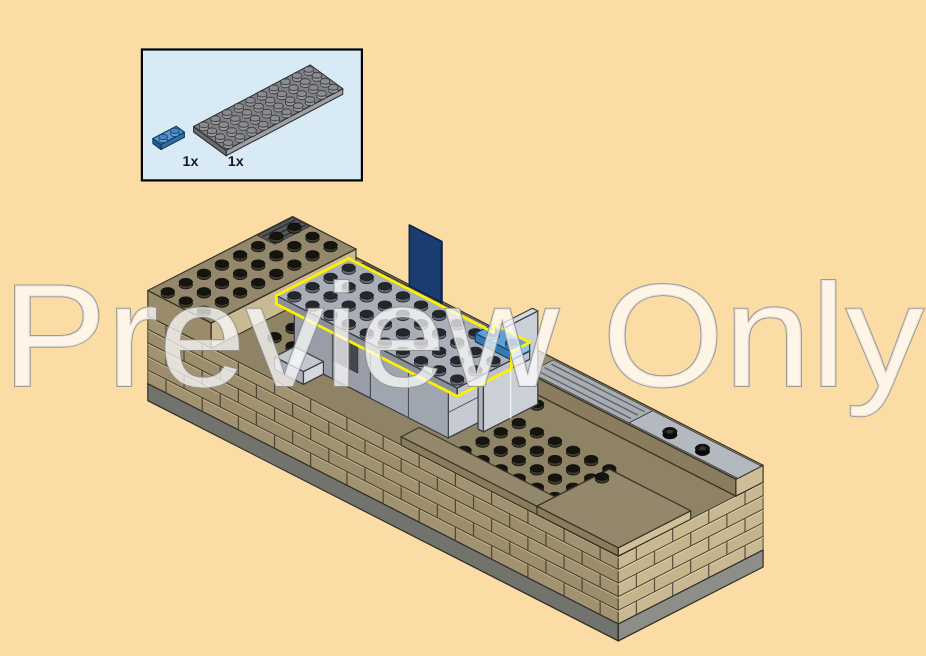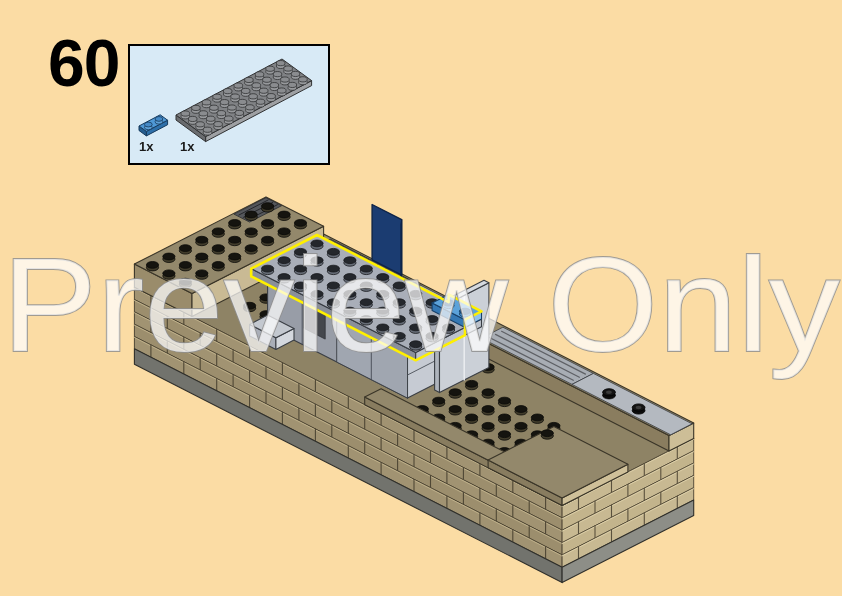--- a/index.html
+++ b/index.html
@@ -3,34 +3,33 @@
 <meta charset="utf-8">
 <style>
   html,body{margin:0;padding:0;}
   body{width:842px;height:596px;overflow:hidden;font-family:"Liberation Sans",sans-serif;}
   .page{position:relative;width:842px;height:596px;}
   .step-number{position:absolute;left:48px;top:30px;font-size:66px;font-weight:bold;
     color:#000;letter-spacing:-1px;line-height:1;}
   .parts-callout{position:absolute;left:128px;top:44px;width:198px;height:117px;
     border:2px solid #000;}
   .parts-callout svg{position:absolute;left:0;top:0;}
-  .part-count{position:absolute;font-size:13px;font-weight:600;color:#1a1a1a;}
+  .part-count{position:absolute;font-size:13px;font-weight:600;color:#1a1a1a;margin-left:27px;}
   .part-count.c1{left:9px;top:93px;}
   .part-count.c2{left:50px;top:93px;}
   .model-svg{position:absolute;left:0;top:0;}
   .watermark-svg{position:absolute;left:0;top:0;pointer-events:none;}
   .watermark-text{font-family:"Liberation Sans",sans-serif;font-size:133px;
     fill:#ffffff;fill-opacity:0.72;stroke:#8F8F8F;stroke-opacity:0.85;
     stroke-width:1.8px;paint-order:stroke;}
 </style>
 </head>
 <body style="background: rgb(251, 220, 164);">
 
 <div class="page">
-  <div class="step-number">60</div>
 
   <div class="parts-callout" style="background: rgb(216, 234, 246); border-color: rgb(0, 0, 0);">
     <svg id="parts-svg" width="198" height="117">
         <g></g>
         <path d="M75.6,90.6L181.6,34.6L181.6,39.6L75.6,95.6Z" fill="#9EA0A3" stroke="#313233" stroke-width="1" stroke-linejoin="round"></path>
         <path d="M46.0,69.0L75.6,90.6L75.6,95.6L46.0,74.0Z" fill="#6A6C6F" stroke="#313233" stroke-width="1" stroke-linejoin="round"></path>
         <path d="M46.0,69.0L152.0,13.0L181.6,34.6L75.6,90.6Z" fill="#808285" stroke="#313233" stroke-width="1" stroke-linejoin="round"></path>
         <ellipse cx="55.318000000000005" cy="70.332" rx="4.3" ry="2.6" fill="#97999C" stroke="#313233" stroke-width="0.8"></ellipse>
         <ellipse cx="55.318000000000005" cy="67.532" rx="4.3" ry="2.6" fill="#8A8C8F" stroke="#313233" stroke-width="0.8"></ellipse>
         <ellipse cx="62.718" cy="75.732" rx="4.3" ry="2.6" fill="#97999C" stroke="#313233" stroke-width="0.8"></ellipse>

